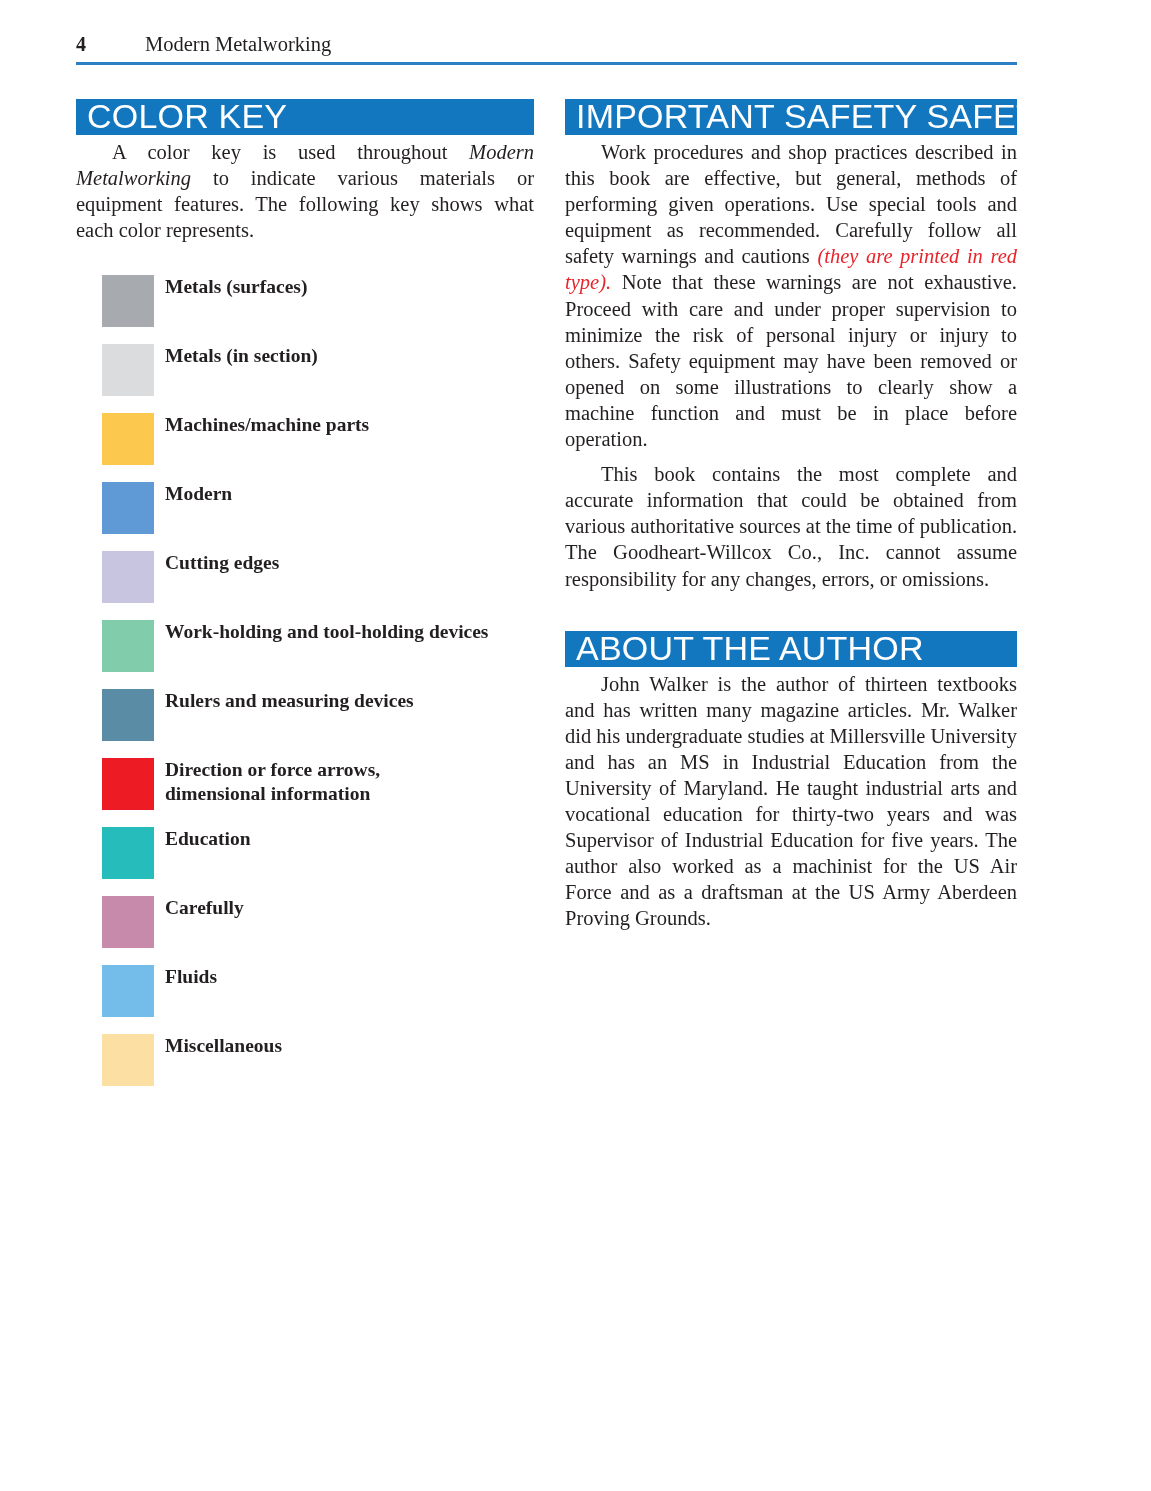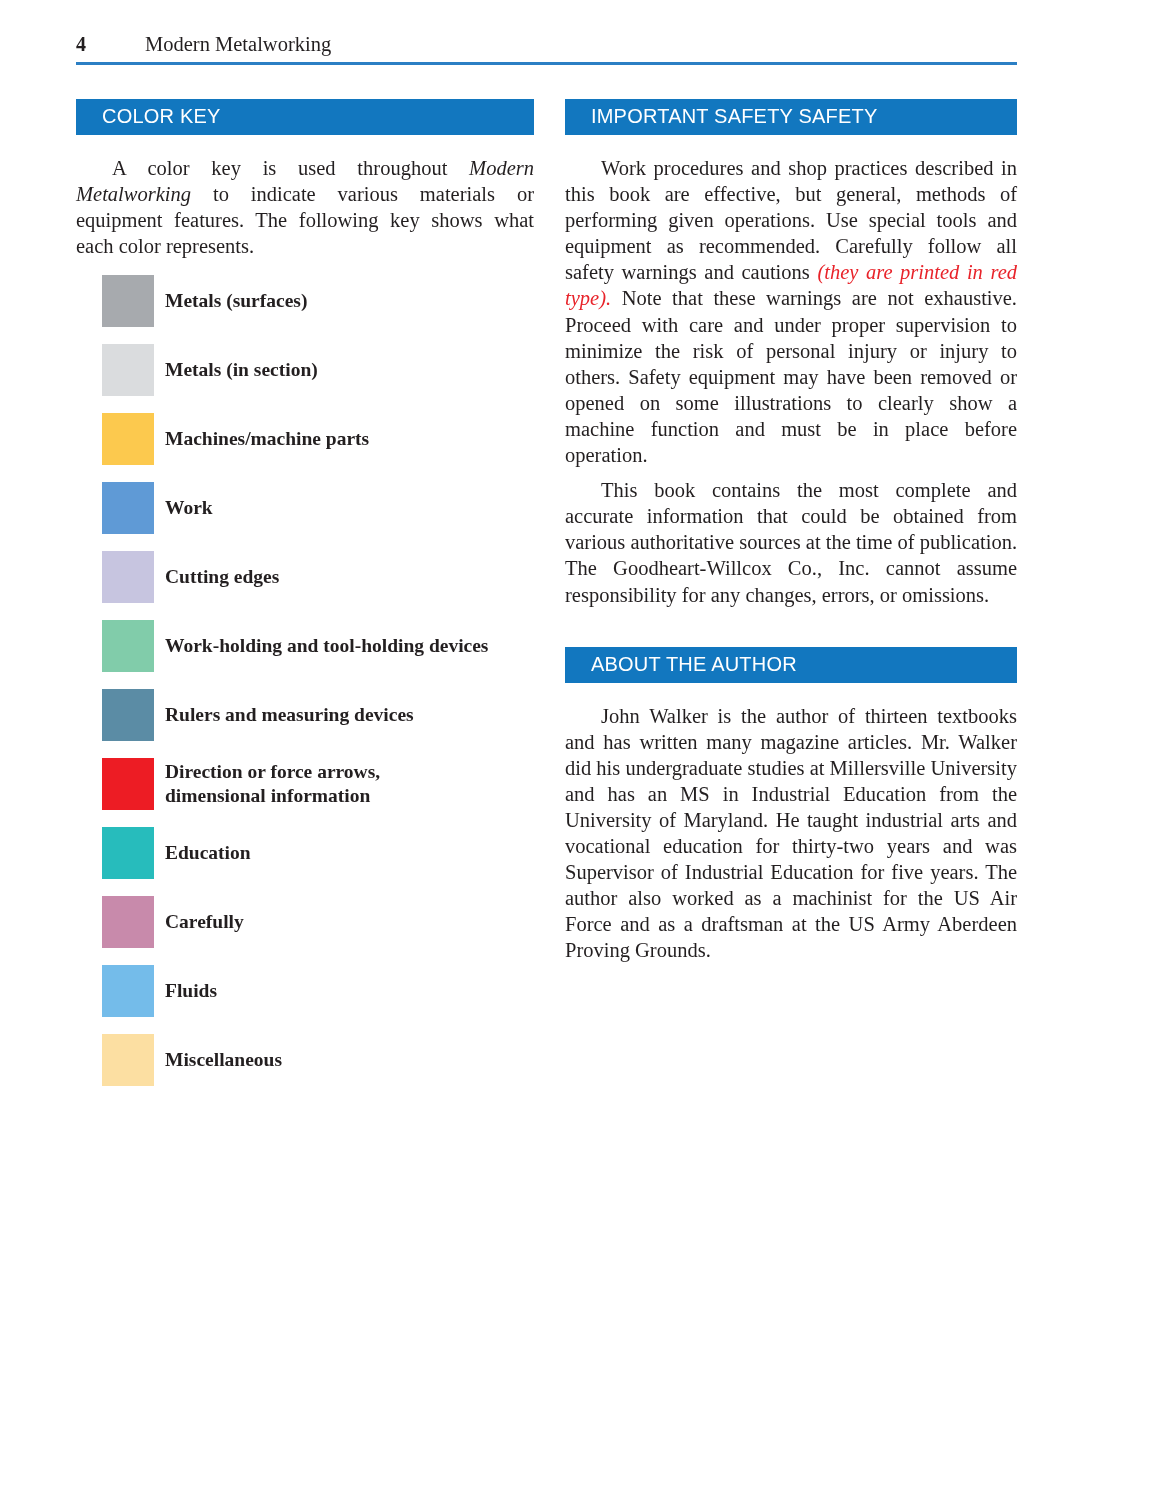--- a/index.html
+++ b/index.html
@@ -62,42 +62,42 @@
     width: 458px;
   }
   .col-left  { left: 76px;  }
   .col-right { left: 565px; width: 452px; }
 
   
   .section-bar {
     background: #1277bf;
     color: #ffffff;
     font-family: "Liberation Sans", "DejaVu Sans", sans-serif;
-    font-size: 20px;
+    font-size: 34px;
     font-weight: normal;
     letter-spacing: 0.2px;
     line-height: 31px;
     height: 31px;
-    padding: 2px 0 3px 26px;
+    padding: 2px 0 3px 11px;
     box-sizing: content-box;
     white-space: nowrap;
   }
 
   
   .para {
     font-size: 20.5px;
     line-height: 26.1px;
     text-align: justify;
     text-justify: inter-word;
     text-indent: 36px;
     margin: 0;
     hyphens: manual;
     color: #231f20;
   }
-  .para.first { margin-top: 20px; }
+  .para.first { margin-top: 4px; }
   .para + .para { margin-top: 9px; }
   .para i { font-style: italic; }
   .red-italic {
     color: #e8232a;
     font-style: italic;
   }
 
   
   .key-list {
     position: absolute;
@@ -116,21 +116,20 @@
     width: 52px;
     height: 52px;
   }
   .key-label {
     position: absolute;
     left: 63px;
     top: 0;
     width: 375px;
     height: 52px;
     display: flex;
-    align-items: center;
     font-family: "Liberation Serif", "DejaVu Serif", serif;
     font-weight: bold;
     font-size: 19.5px;
     line-height: 24px;
     color: #231f20;
   }
   .key-label span { display: block; }
 
   .right-block-2 { margin-top: 39px; }
 </style>
@@ -176,21 +175,21 @@
         <div>
           <span>Machines/machine parts</span>
         </div>
       </div>
     </div>
 
     <div class="key-row">
       <div class="swatch" style="background: rgb(95, 154, 214);"></div>
       <div class="key-label">
         <div>
-          <span>Work</span>
+          <span>Modern</span>
         </div>
       </div>
     </div>
 
     <div class="key-row">
       <div class="swatch" style="background: rgb(199, 197, 224);"></div>
       <div class="key-label">
         <div>
           <span>Cutting edges</span>
         </div>

